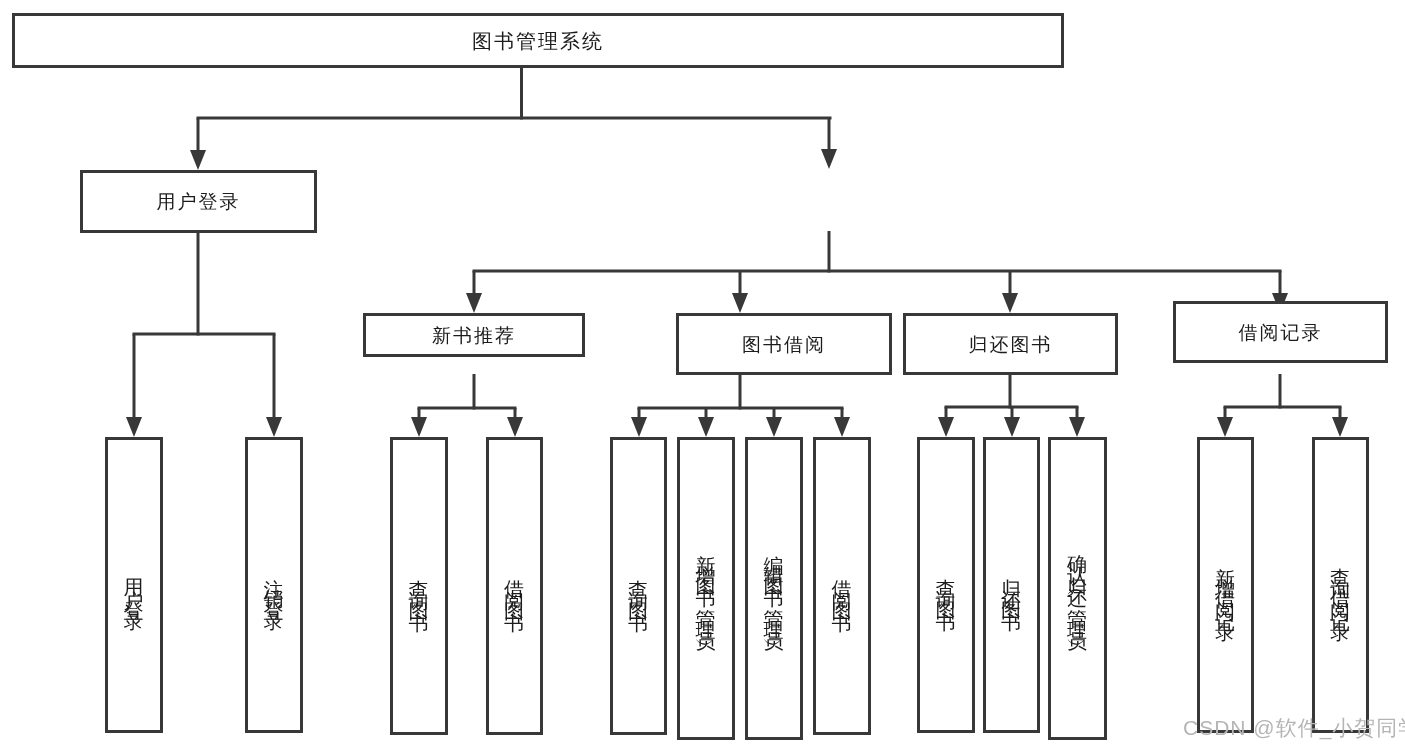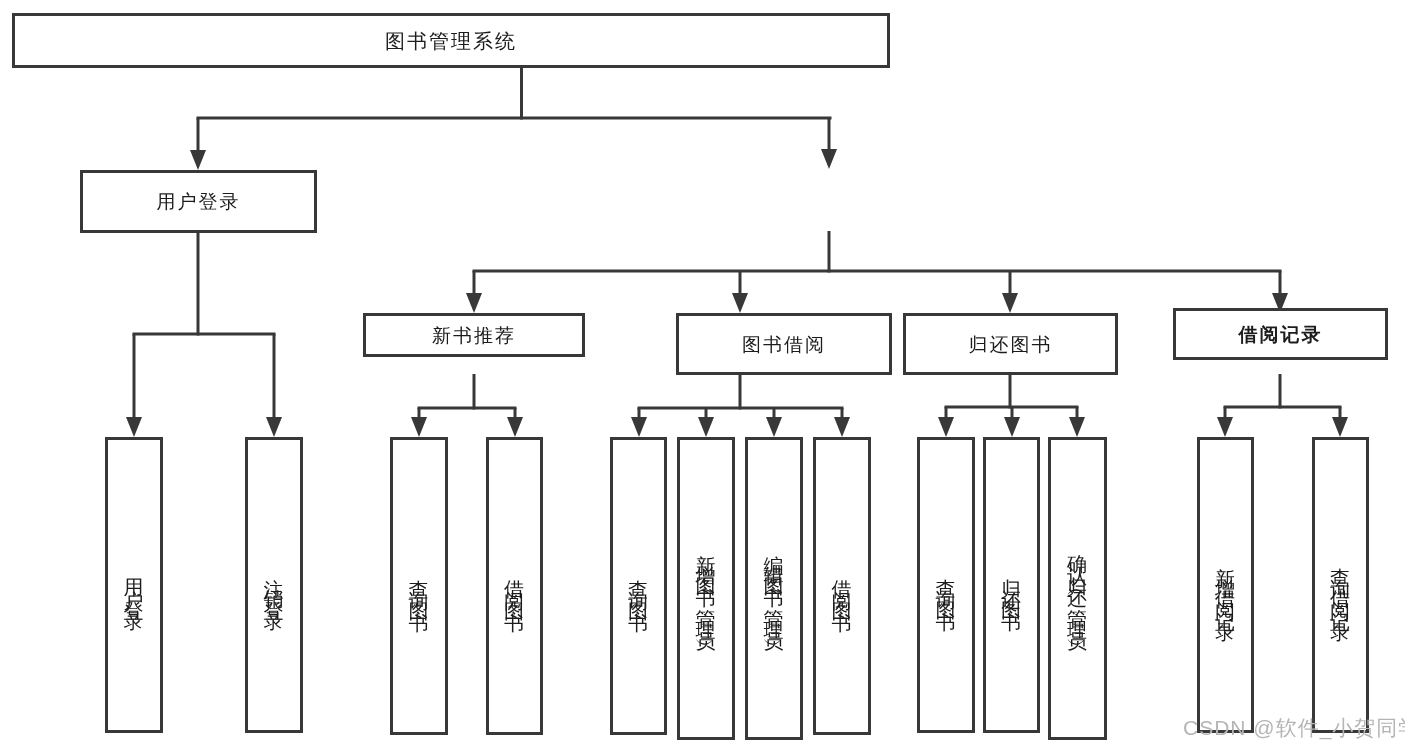--- a/index.html
+++ b/index.html
@@ -122,28 +122,28 @@
       <polygon points="766,417 782,417 774,437"></polygon>
       <polygon points="834,417 850,417 842,437"></polygon>
       <polygon points="938,417 954,417 946,437"></polygon>
       <polygon points="1004,417 1020,417 1012,437"></polygon>
       <polygon points="1069,417 1085,417 1077,437"></polygon>
       <polygon points="1217,417 1233,417 1225,437"></polygon>
       <polygon points="1332,417 1348,417 1340,437"></polygon>
     </g>
   </svg>
 
-  <div class="node hnode root" style="left:12px; top:13px; width:878px; height:55px;">图书管理系统</div>
+  <div class="node hnode root" style="left:12px; top:13px; width:1052px; height:55px;">图书管理系统</div>
 
   <div class="node hnode" style="left:80px; top:170px; width:237px; height:63px;">用户登录</div>
 
   <div class="node hnode" style="left:363px; top:313px; width:222px; height:44px;">新书推荐</div>
   <div class="node hnode" style="left:632px; top:313px; width:216px; height:62px;margin-left:44px;">图书借阅</div>
   <div class="node hnode" style="left:903px; top:313px; width:215px; height:62px;">归还图书</div>
-  <div class="node hnode" style="left:1173px; top:308px; width:215px; height:52px;font-weight:bold;">借阅记录</div>
+  <div class="node hnode" style="left:1173px; top:301px; width:215px; height:62px;">借阅记录</div>
 
   <div class="node vnode" style="left:105px; top:437px; width:58px; height:296px;">用户登录</div>
   <div class="node vnode" style="left:245px; top:437px; width:58px; height:296px;">注销登录</div>
 
   <div class="node vnode" style="left:390px; top:437px; width:58px; height:298px;">查询图书</div>
   <div class="node vnode" style="left:486px; top:437px; width:57px; height:298px;">借阅图书</div>
 
   <div class="node vnode" style="left:610px; top:437px; width:57px; height:298px;">查询图书</div>
   <div class="node vnode" style="left:677px; top:437px; width:58px; height:303px;">新增图书（管理员）</div>
   <div class="node vnode" style="left:745px; top:437px; width:58px; height:303px;">编辑图书（管理员）</div>

